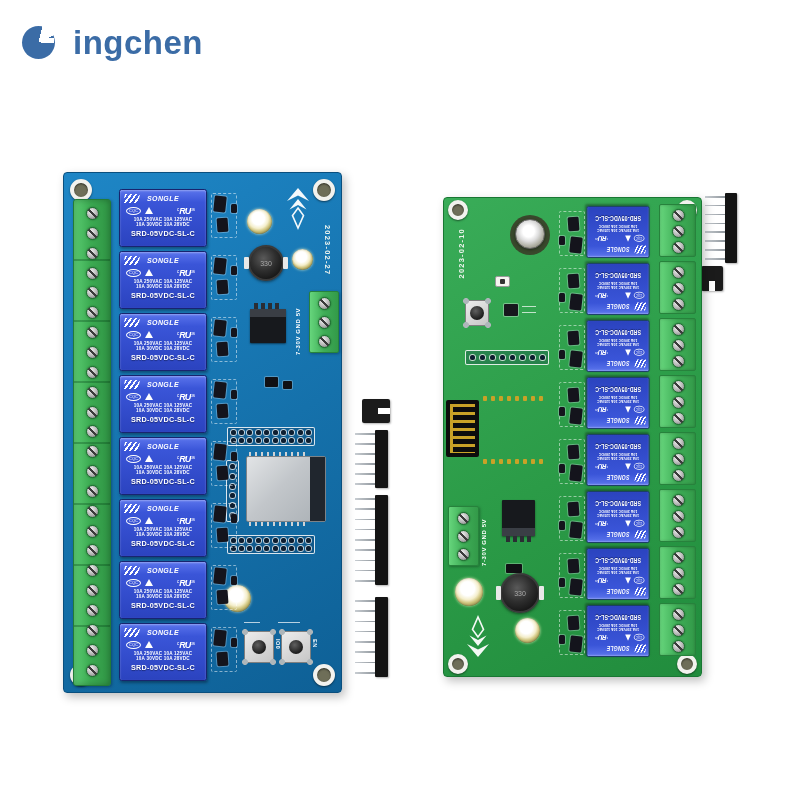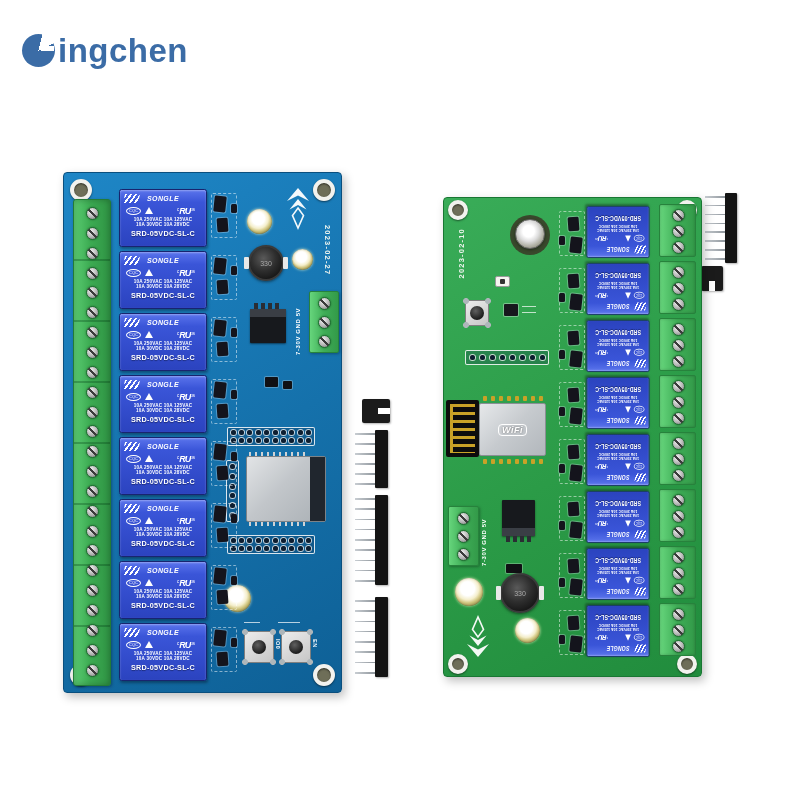--- a/index.html
+++ b/index.html
@@ -1,20 +1,20 @@
 <!DOCTYPE html>
 <html><head>
 <meta charset="utf-8">
 <style>
   html,body{margin:0;padding:0;background:#fff;width:800px;height:800px;overflow:hidden;
     font-family:"Liberation Sans",sans-serif;}
   .stage{position:relative;width:800px;height:800px;background:#fff;}
 
   
-  .logo{position:absolute;left:22px;top:26px;display:flex;align-items:center;gap:3px;margin-top:8px;}
+  .logo{position:absolute;left:22px;top:26px;display:flex;align-items:center;gap:18px;}
   .logo-icon{width:33px;height:33px;border-radius:50%;position:relative;
     background:conic-gradient(from 14deg,transparent 0 50deg,#3b6ca6 50deg 360deg);}
   .logo-icon::after{content:'';position:absolute;right:1px;top:12px;width:13px;height:5px;background:#fff;}
   .logo-text{font-size:33px;color:#3b6ca6;font-weight:600;letter-spacing:.5px;line-height:1;}
 
   
   .board{position:absolute;border-radius:4px;box-shadow:3px 4px 10px rgba(0,0,0,.25);}
   #blue-board{left:63px;top:172px;width:277px;height:519px;border:1px solid #0a4f7e;
     background:linear-gradient(150deg,#1e86c6,#1571ab 55%,#0e6096);}
   #green-board{left:443px;top:197px;width:257px;height:478px;border:1px solid #197733;
@@ -505,23 +505,20 @@
     <div class="goldrow" style="left: 38px; top: 197px; width: 62px; height: 6px; display: grid; grid-template-columns: repeat(8, 1fr);">
         <span class="dot"></span>
         <span class="dot"></span>
         <span class="dot"></span>
         <span class="dot"></span>
         <span class="dot"></span>
         <span class="dot"></span>
         <span class="dot"></span>
         <span class="dot"></span>
       </div>
-    <div class="esp-shield" style="left:35px;top:205px;width:67px;height:53px">
-      <span class="wifi">WiFi</span>
-    </div>
     <div class="goldrow" style="left: 38px; top: 260px; width: 62px; height: 6px; display: grid; grid-template-columns: repeat(8, 1fr);">
         <span class="dot"></span>
         <span class="dot"></span>
         <span class="dot"></span>
         <span class="dot"></span>
         <span class="dot"></span>
         <span class="dot"></span>
         <span class="dot"></span>
         <span class="dot"></span>
       </div>

